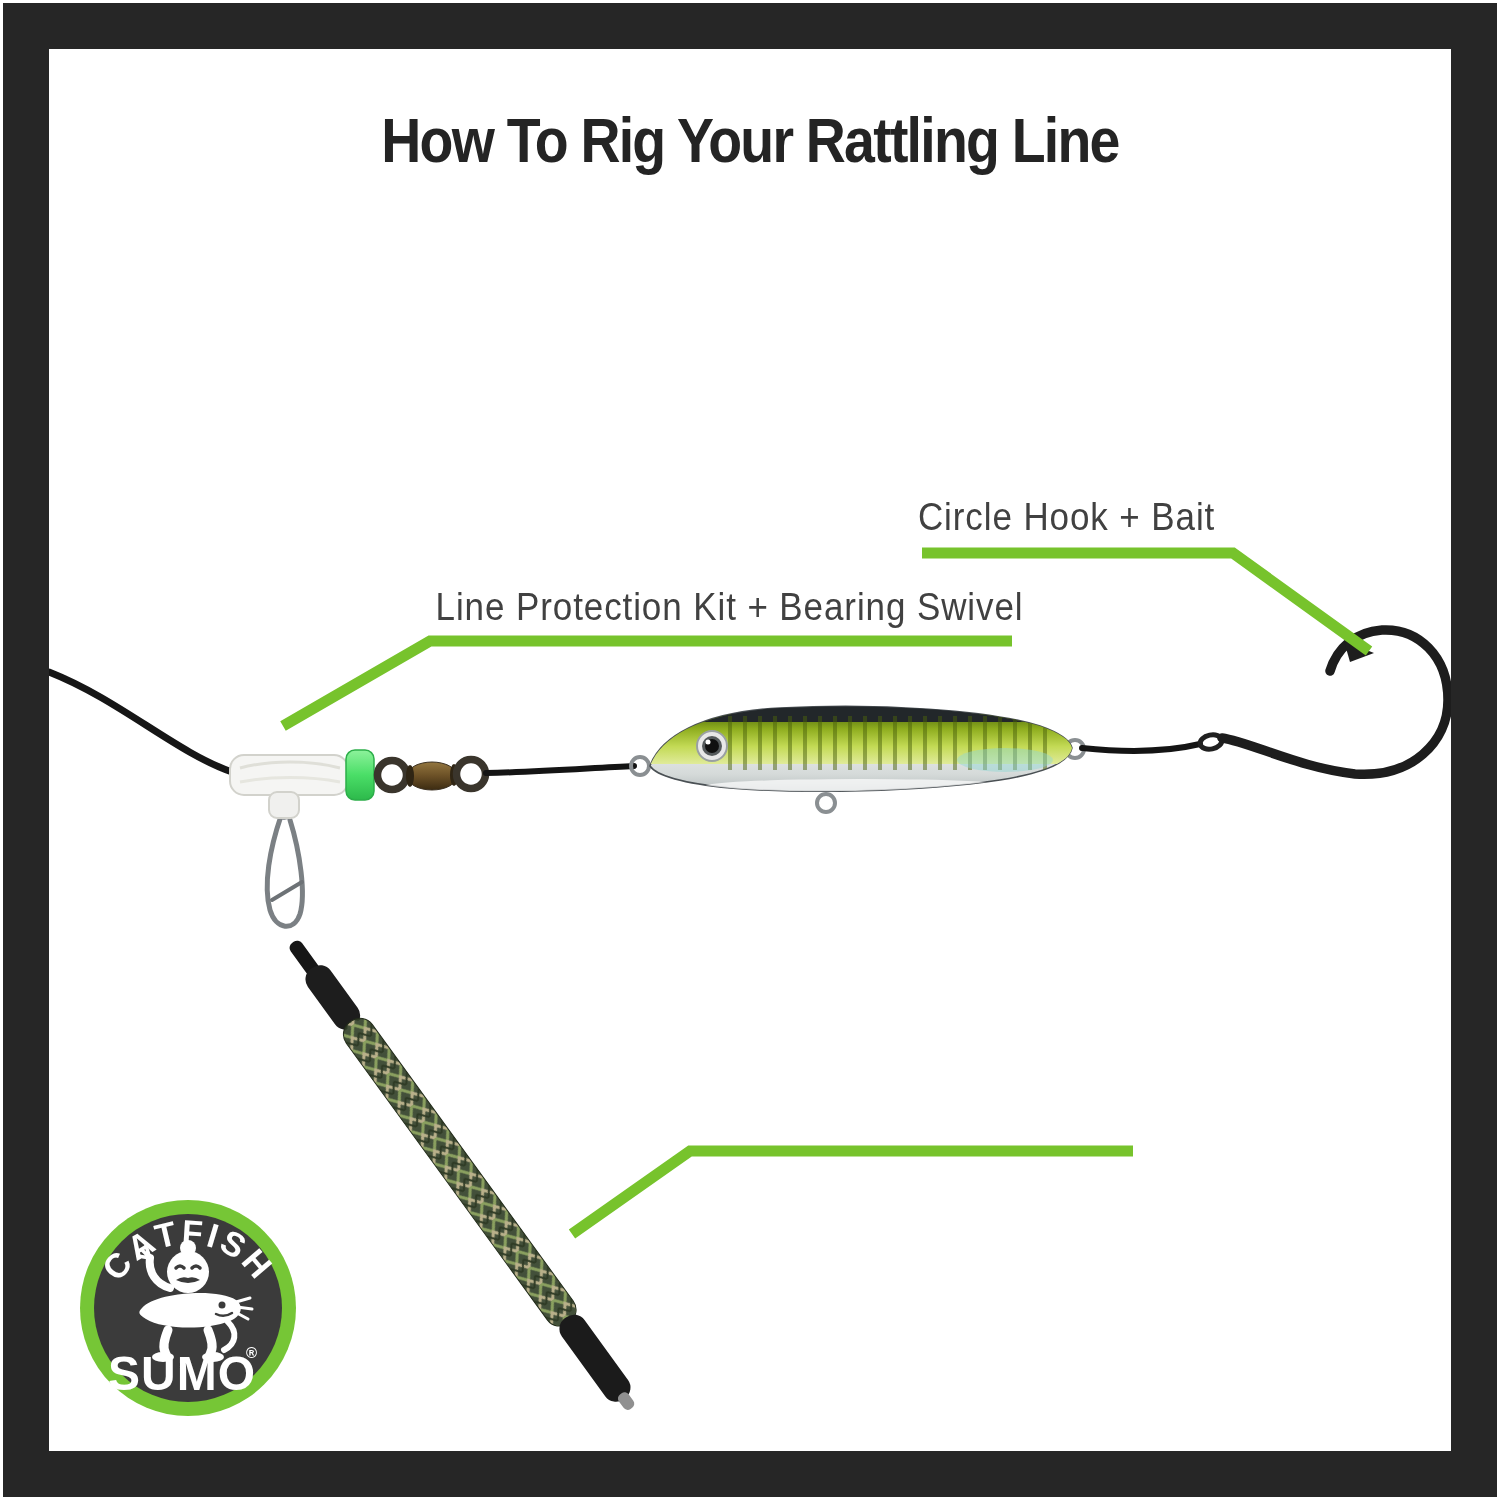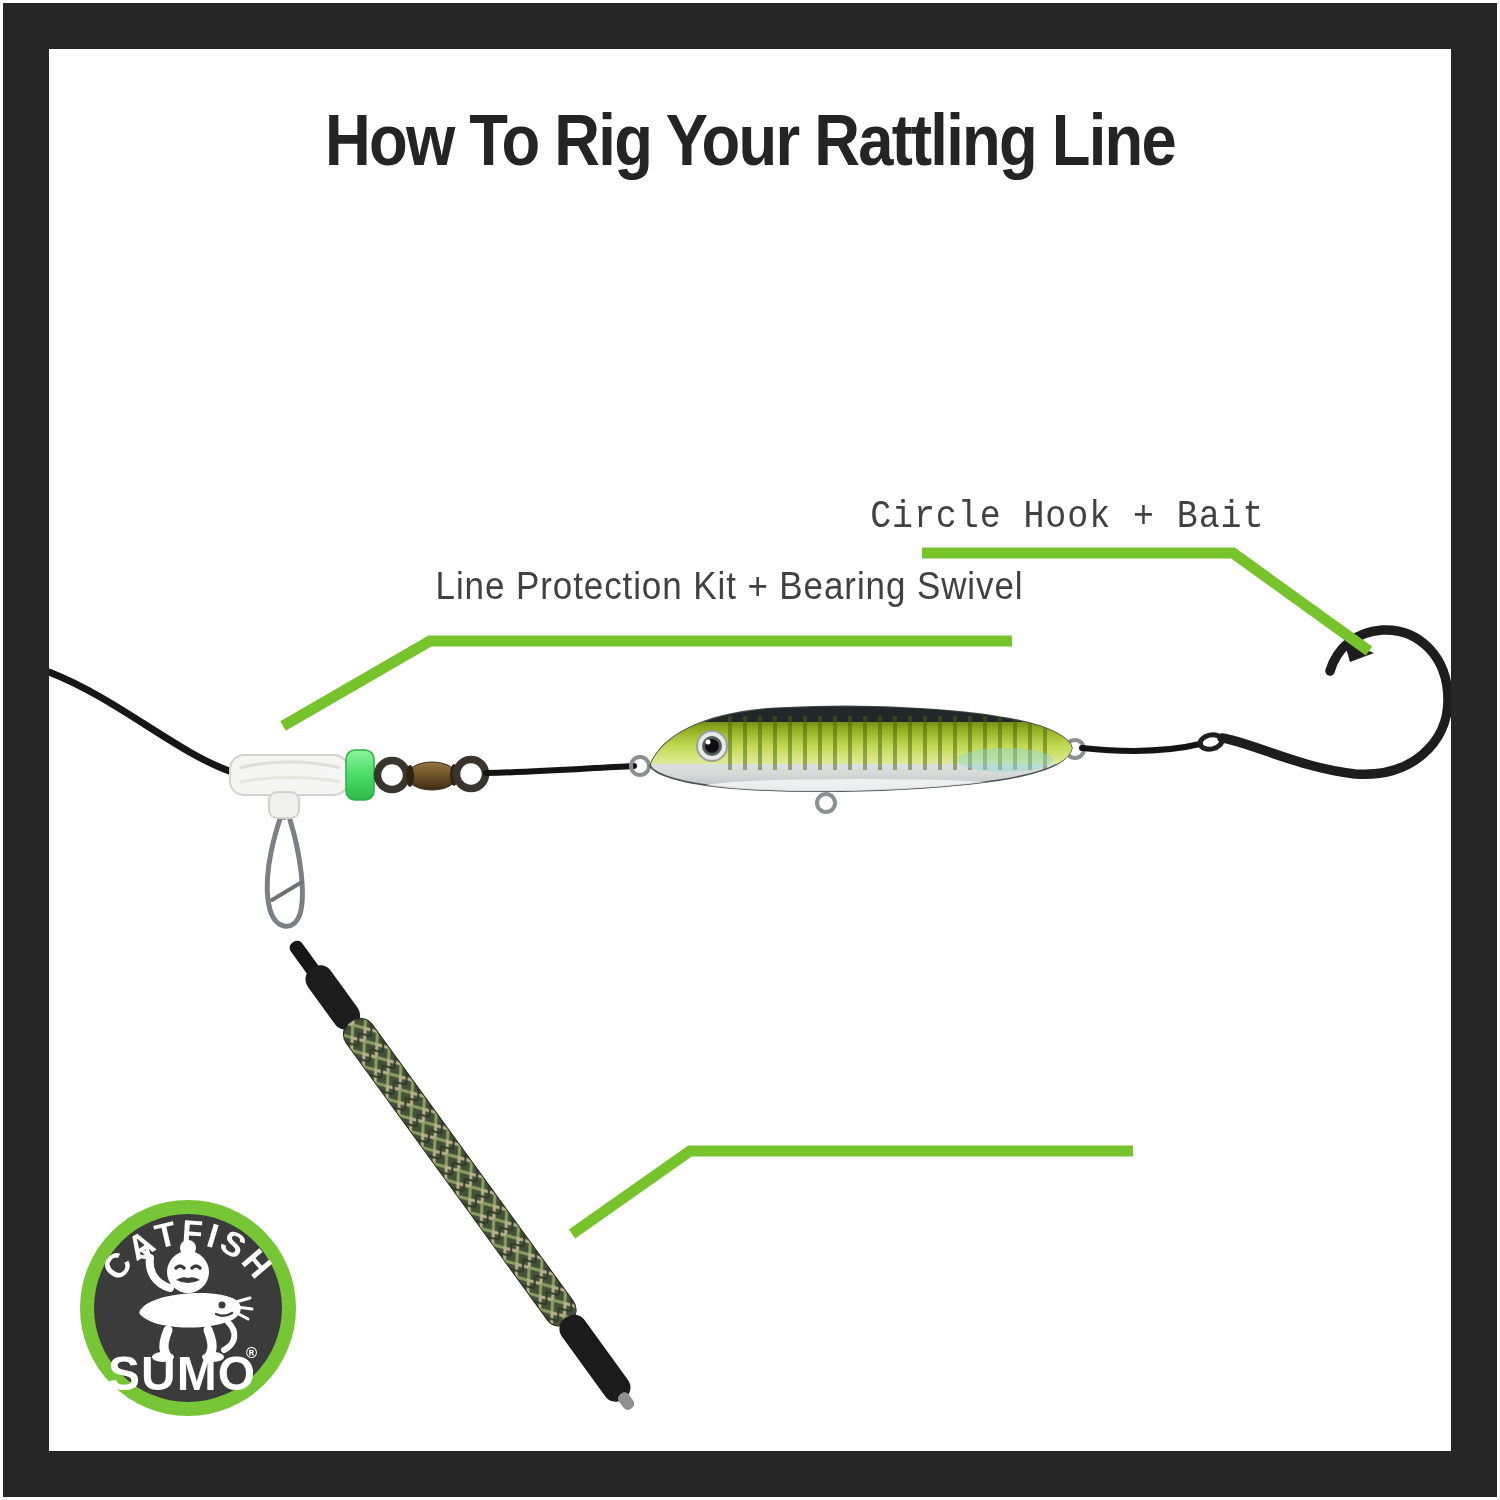--- a/index.html
+++ b/index.html
@@ -1,28 +1,28 @@
 <!DOCTYPE html>
 <html style="--accent-green: #77c32c; --frame-color: #262626; --title-color: #242424; --label-color: #414141; --bead-green: #4ade67; --lure-green: #a8c437; --logo-ring-green: #76c636;"><head>
 <meta charset="utf-8">
 <style>
   html,body{margin:0;padding:0;background:#ffffff;}
   .canvas{position:relative;width:1500px;height:1500px;background:#ffffff;overflow:hidden;
           font-family:"Liberation Sans",sans-serif;}
   .frame{position:absolute;inset:3px;border:46px solid var(--frame-color,#262626);pointer-events:none;z-index:5;}
   .title{position:absolute;left:49px;right:49px;top:84px;z-index:2;
-         color:var(--title-color,#242424);font-weight:700;font-size:72px;line-height:112px;
+         color:var(--title-color,#242424);font-weight:700;font-size:63px;line-height:112px;
          letter-spacing:-2px;}
   .tline{text-align:center;white-space:nowrap;}
   .tline span{display:inline-block;transform:scaleX(0.88);transform-origin:center;}
   .label{position:absolute;z-index:3;color:var(--label-color,#414141);font-size:38px;line-height:46px;
          text-align:center;letter-spacing:1px;white-space:nowrap;}
   .label span{display:inline-block;transform:scaleX(0.92);transform-origin:center;}
-  #lbl1{left:842px;top:494px;width:450px;font-family:Liberation Mono, monospace;}
-  #lbl2{left:410px;top:563px;width:620px;}
+  #lbl1{left:842px;top:494px;width:450px;}
+  #lbl2{left:410px;top:584px;width:620px;}
   #lbl3{left:702px;top:1100px;width:460px;}
   svg.rig{position:absolute;left:0;top:0;width:1500px;height:1500px;z-index:1;}
   svg.logo{position:absolute;left:76px;top:1196px;width:224px;height:224px;z-index:4;}
   .leader-line{stroke:var(--accent-green,#77c32c);stroke-width:11;fill:none;stroke-linejoin:miter;stroke-linecap:butt;}
   .logo-ring{fill:var(--logo-ring-green,#76c636);}
   .logo-core{fill:#3b3b3b;}
   .logo-text{fill:#ffffff;font-family:"Liberation Sans",sans-serif;font-weight:700;}
 </style>
 </head>
 <body>

